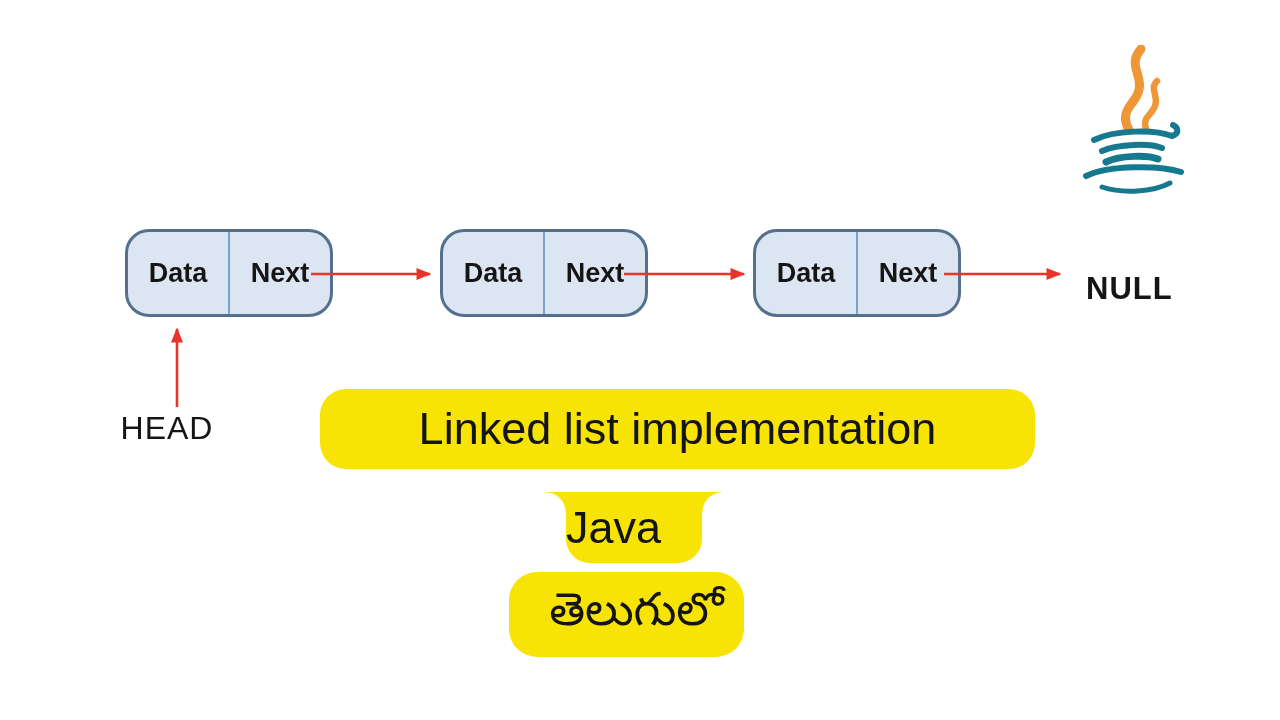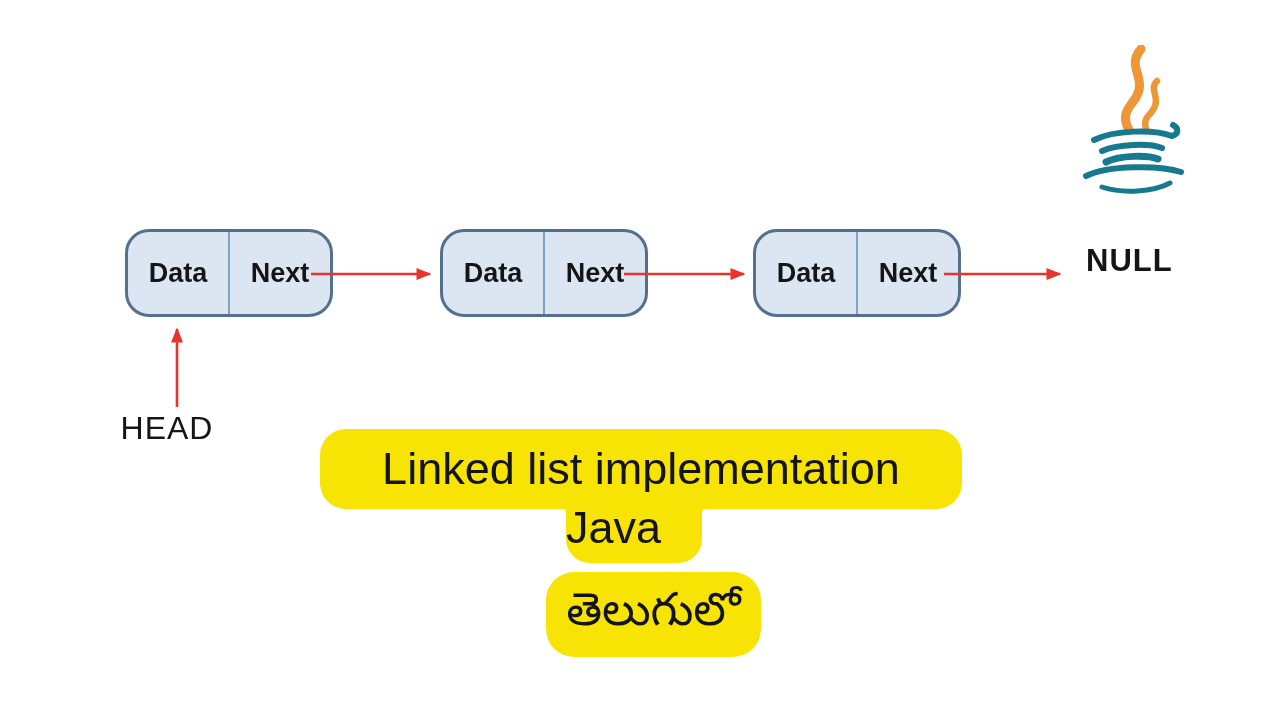--- a/index.html
+++ b/index.html
@@ -26,51 +26,51 @@
   .arrows{position:absolute;left:0;top:0;pointer-events:none;}
   .arrows line{stroke:var(--arrow-red);stroke-width:2.6px;}
   .ah-fill{fill:var(--arrow-red);}
 
   
   .head-label{
     position:absolute;left:111px;top:403px;width:112px;text-align:center;
     font-weight:normal;font-size:32px;color:var(--ink);letter-spacing:1px;
   }
   .null-label{
-    position:absolute;left:1086px;top:236px;
+    position:absolute;left:1086px;top:264px;
     font-weight:bold;font-size:31px;color:var(--ink);letter-spacing:1px;text-align:center;
   }
 
   
   .banner-top{
-    position:absolute;left:320px;top:422px;width:642px;height:80px;
+    position:absolute;left:320px;top:382px;width:715px;height:80px;
     background:var(--highlight);border-radius:26px;
     display:flex;align-items:center;justify-content:center;
     font-size:45px;color:#141414;text-align:right;
   }
   .banner-tab{
     position:absolute;left:566px;top:485px;width:136px;height:71px;
     background:var(--highlight);border-radius:0 0 24px 24px;
     display:flex;align-items:center;
     font-size:45px;color:#141414;
   }
   .fillet{position:absolute;top:485px;width:20px;height:20px;}
   .fillet-left{
     left:546px;
     background:radial-gradient(circle 20px at 0 100%, rgba(247,228,5,0) 19px, var(--highlight) 20px);
   }
   .fillet-right{
     left:702px;
     background:radial-gradient(circle 20px at 100% 100%, rgba(247,228,5,0) 19px, var(--highlight) 20px);
   }
   .telugu-badge{
-    position:absolute;left:546px;top:565px;width:215px;height:85px;
+    position:absolute;left:509px;top:565px;width:215px;height:85px;
     background:var(--highlight);border-radius:28px;
     display:flex;align-items:center;justify-content:center;
-    font-size:46px;color:#141414;
+    font-size:46px;color:#141414;padding-left:20px;
   }
 
   
   .java-logo{position:absolute;left:1078px;top:38px;}
   .java-logo .flame{stroke:var(--flame-orange);fill:none;stroke-linecap:round;}
   .java-logo .cup{stroke:var(--cup-teal);fill:none;stroke-linecap:round;}
 </style>
 </head>
 <body>
 

